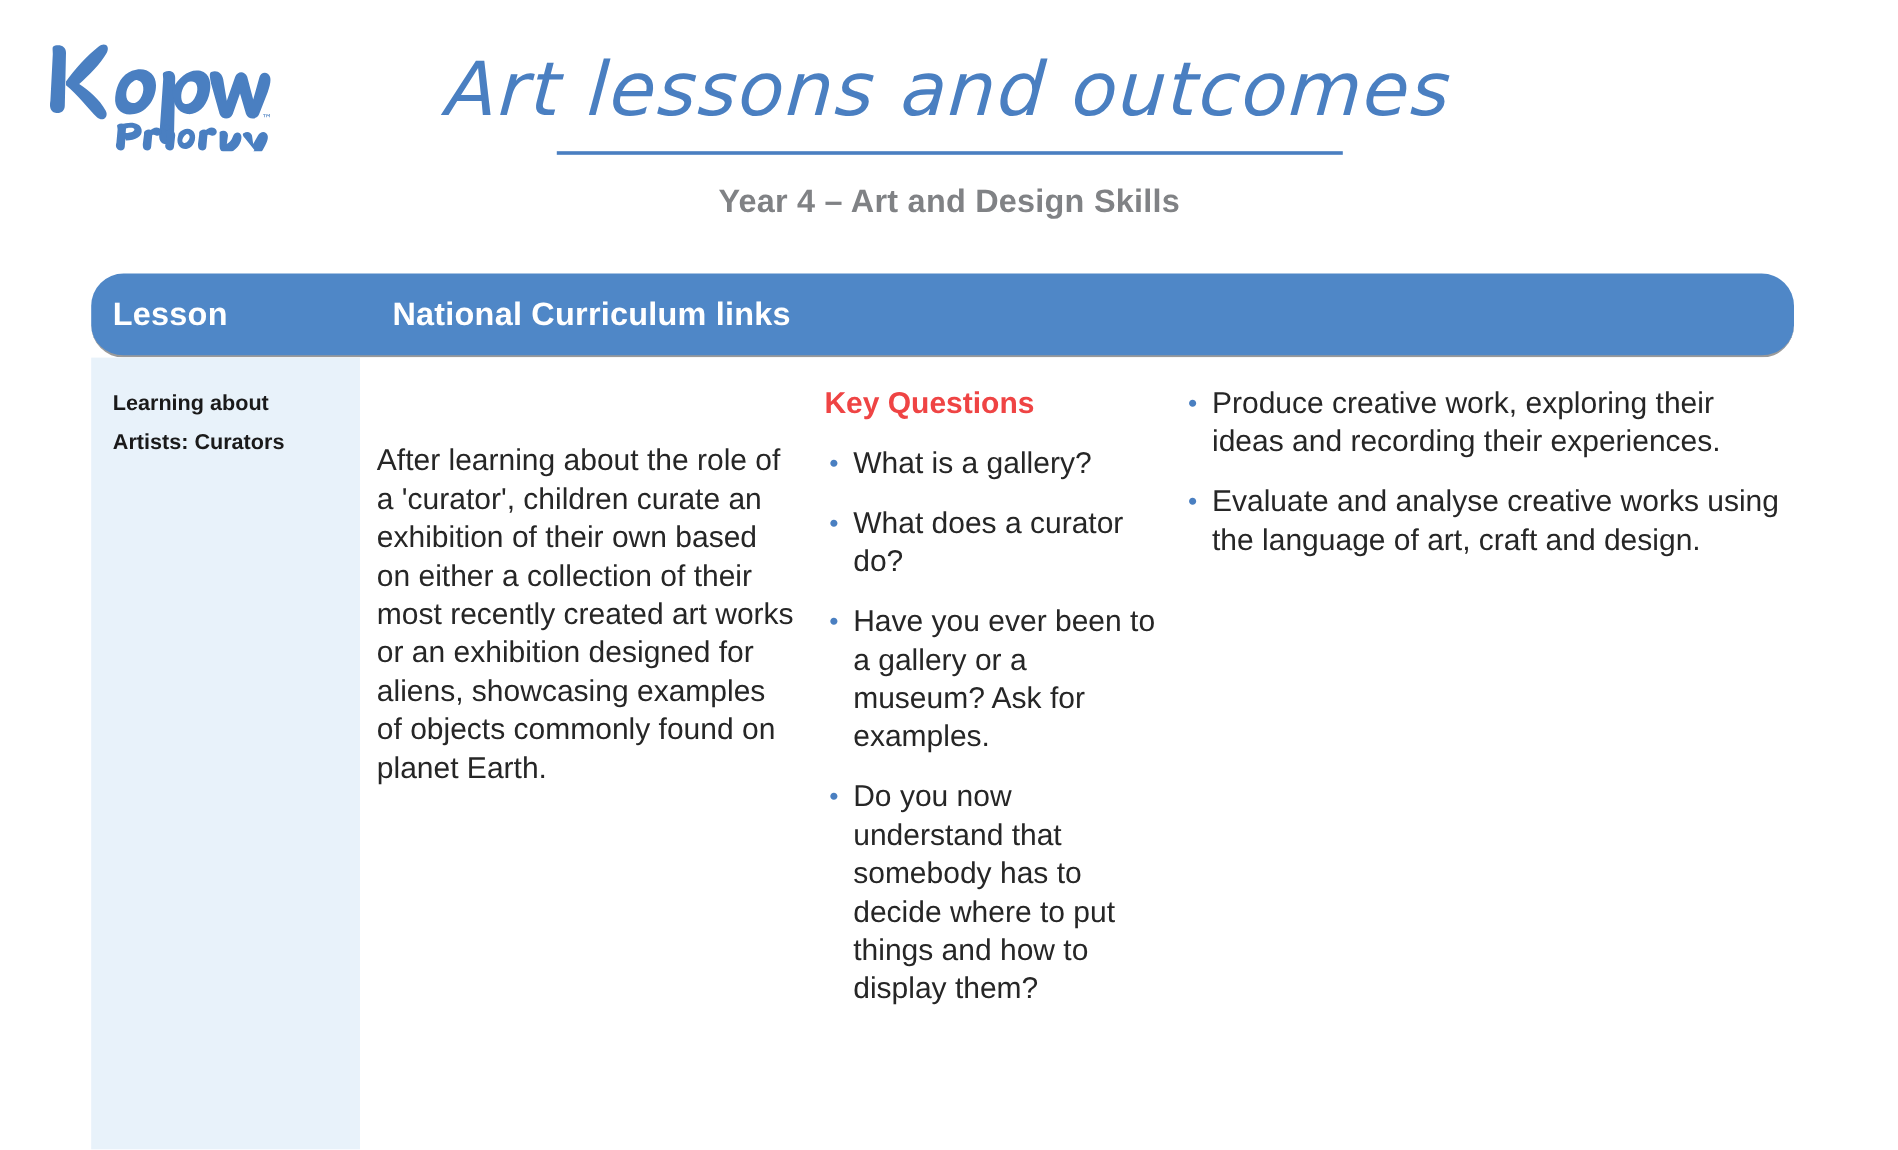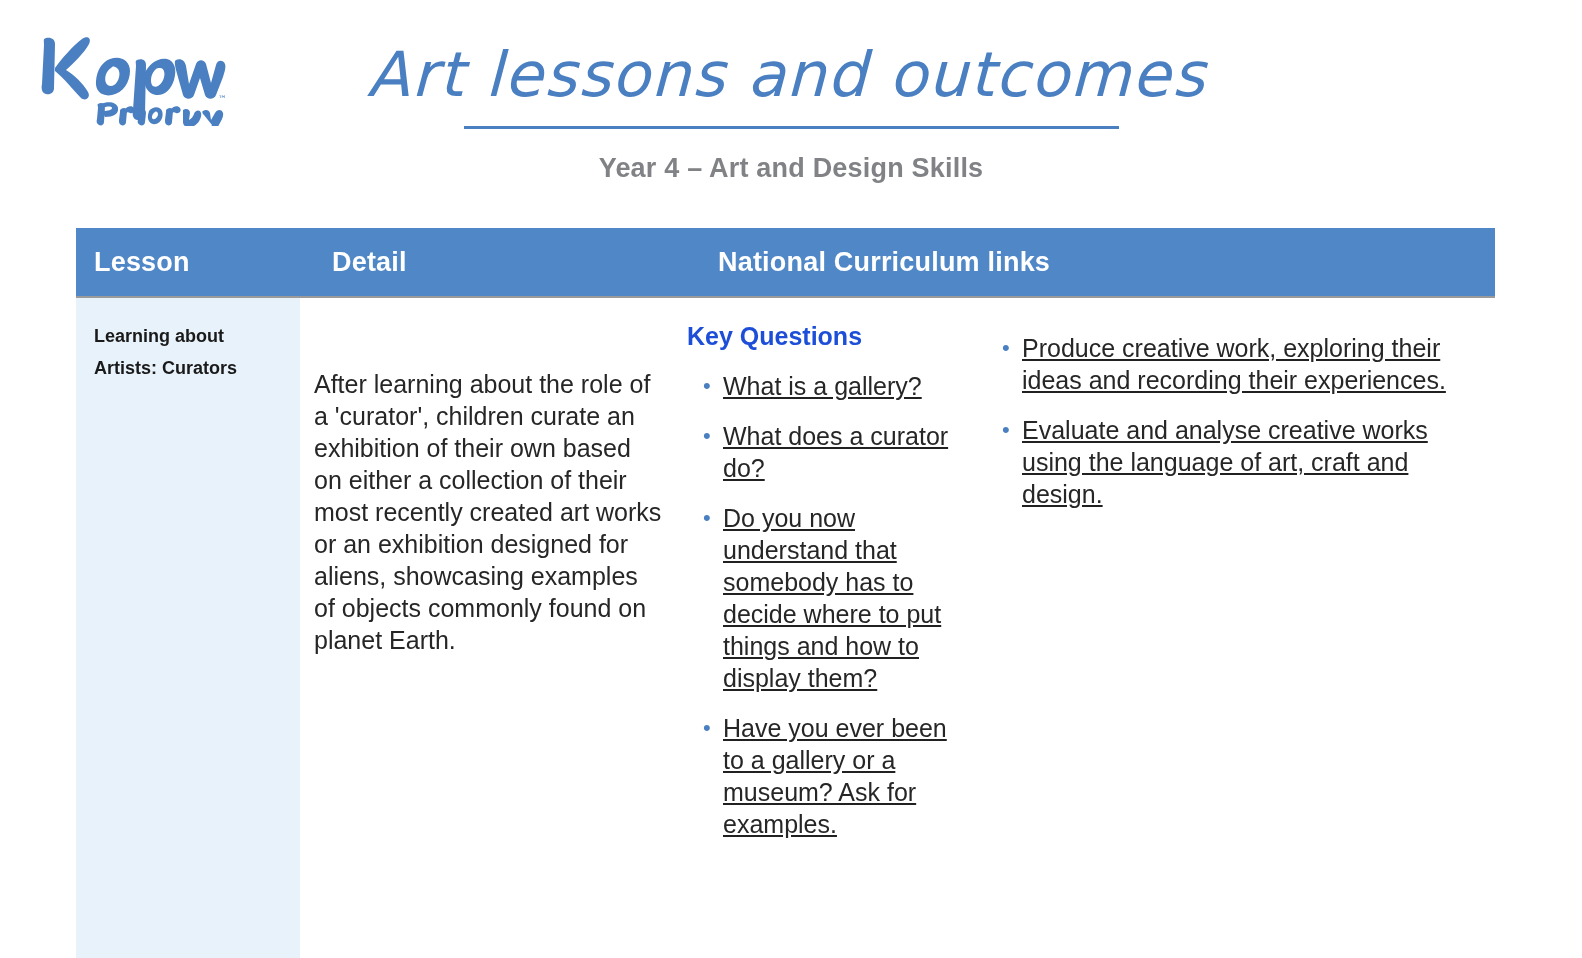--- a/index.html
+++ b/index.html
@@ -77,20 +77,21 @@
     left: 76px;
     top: 228px;
     width: 1419px;
   }
 
   .thead {
     display: flex;
     background: #4f87c7;
     border-bottom: 2px solid #9a9a9a;
     height: 68px;
+    border-radius: 27px;
   }
   .thead .cell {
     display: flex;
     align-items: center;
     color: #ffffff;
     font-size: 27px;
     font-weight: bold;
     letter-spacing: 0.2px;
   }
 
@@ -137,34 +138,33 @@
   }
 
   .body-outcome {
     background: #ffffff;
     padding: 22px 10px 24px 10px;
   }
   .outcome-heading {
     font-size: 25px;
     line-height: 32px;
     font-weight: bold;
-    color: #1d4ed8;
+    color: #ef4444;
     margin-bottom: 18px;
   }
 
   .body-nc {
     background: #ffffff;
     padding: 22px 9px 24px 9px;
   }
 
   ul.bullets {
     list-style: none;
-    margin: 12px;
+    margin: 0;
     padding: 0;
-    text-decoration: underline;
   }
   ul.bullets > li {
     position: relative;
     padding-left: 24px;
     margin-bottom: 18px;
     font-size: 25px;
     line-height: 32px;
     color: #262626;
   }
   ul.bullets > li:last-child { margin-bottom: 0; }
@@ -213,41 +213,40 @@
       <div class="title-rule"></div>
       <h2 class="doc-subtitle">Year 4 – Art and Design Skills</h2>
     </div>
 
   </div>
 
   <div class="table">
 
     <div class="thead">
       <div class="cell col-lesson">Lesson</div>
-      <div class="cell col-detail">Detail</div>
       <div class="cell col-nc">National Curriculum links</div>
     </div>
 
     <div class="trow">
 
       <div class="cell col-lesson body-lesson">
         <div class="lesson-name">Learning about Artists: Curators</div>
       </div>
 
       <div class="cell col-detail body-detail">
         <div class="detail-text">After learning about the role of a 'curator', children curate an exhibition of their own based on either a collection of their most recently created art works or an exhibition designed for aliens, showcasing examples of objects commonly found on planet Earth.</div>
       </div>
 
       <div class="cell col-outcome body-outcome">
         <div class="outcome-heading">Key Questions</div>
         <ul class="bullets">
           <li>What is a gallery?</li>
           <li>What does a curator do?</li>
+          <li>Have you ever been to a gallery or a museum? Ask for examples.</li>
           <li>Do you now understand that somebody has to decide where to put things and how to display them?</li>
-          <li>Have you ever been to a gallery or a museum? Ask for examples.</li>
         </ul>
       </div>
 
       <div class="cell col-nc body-nc">
         <ul class="bullets">
           <li>Produce creative work, exploring their ideas and recording their experiences.</li>
           <li>Evaluate and analyse creative works using the language of art, craft and design.</li>
         </ul>
       </div>
 

